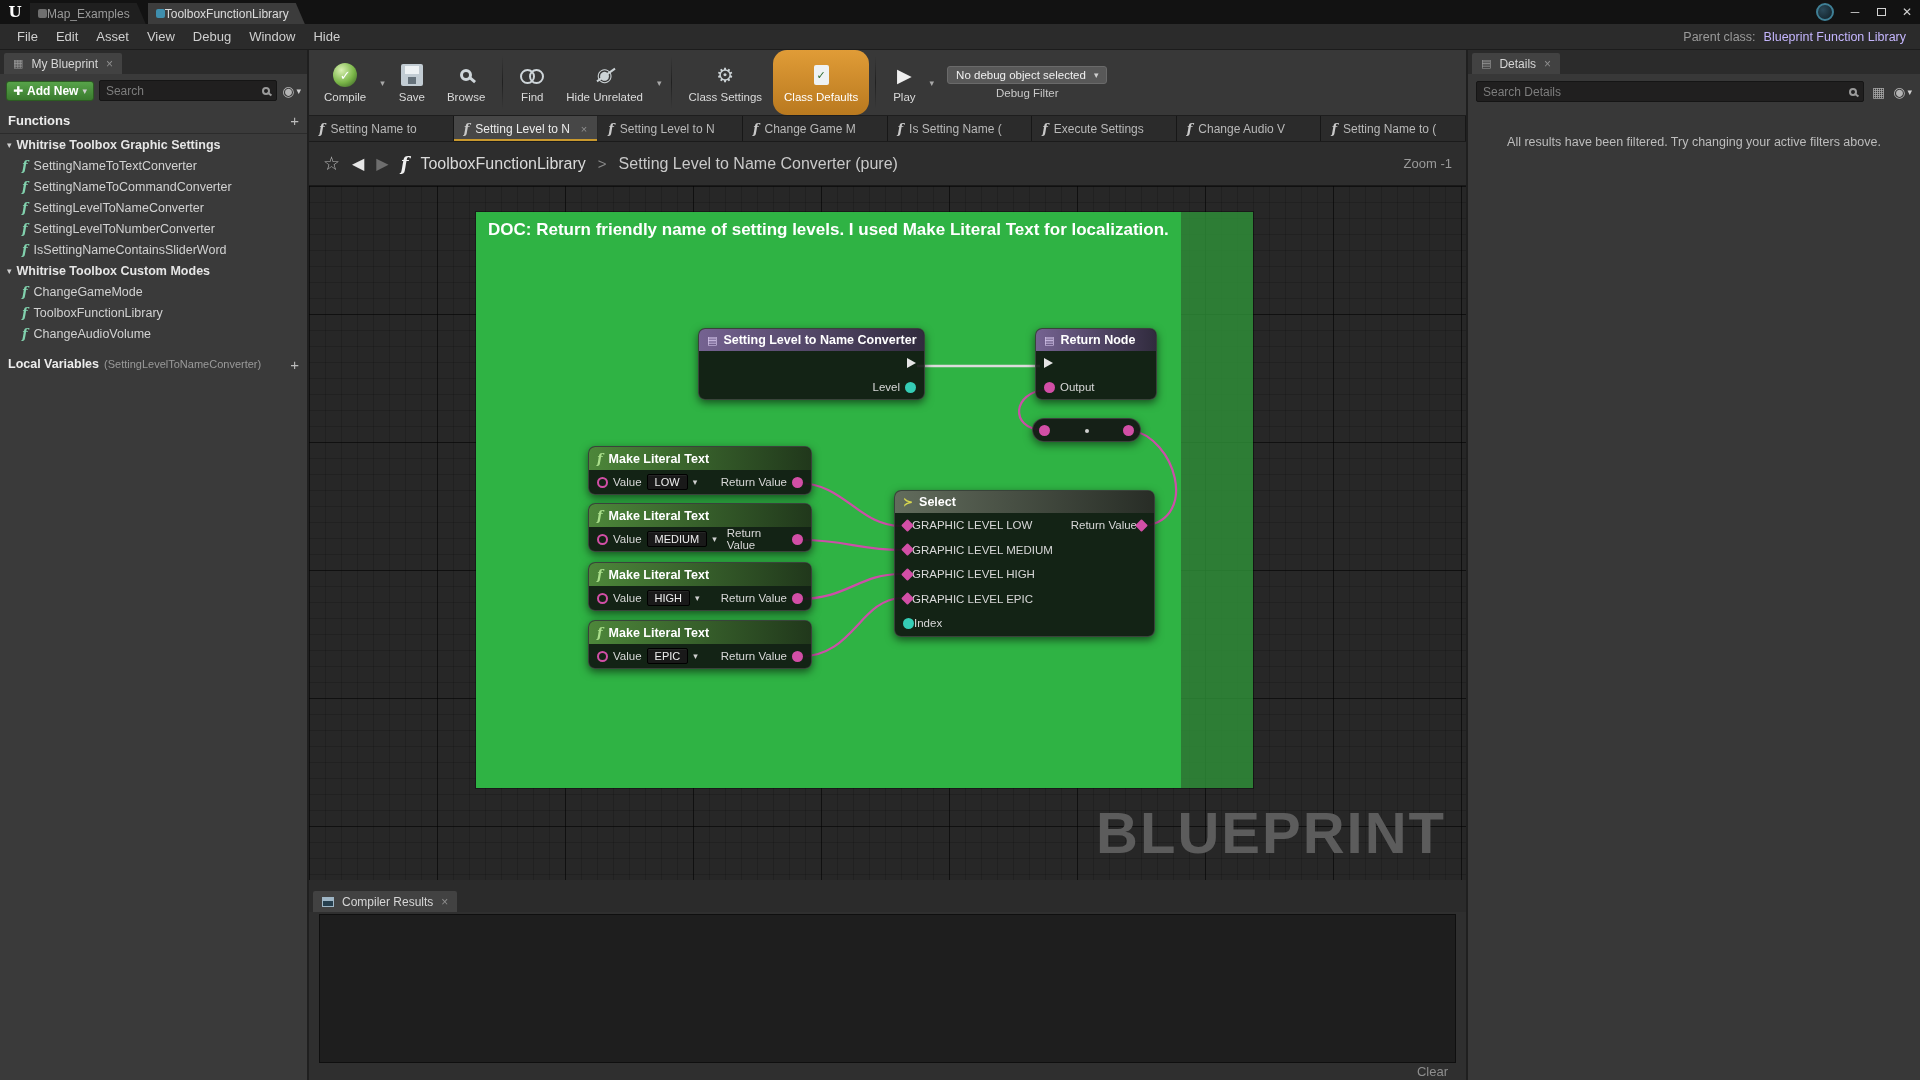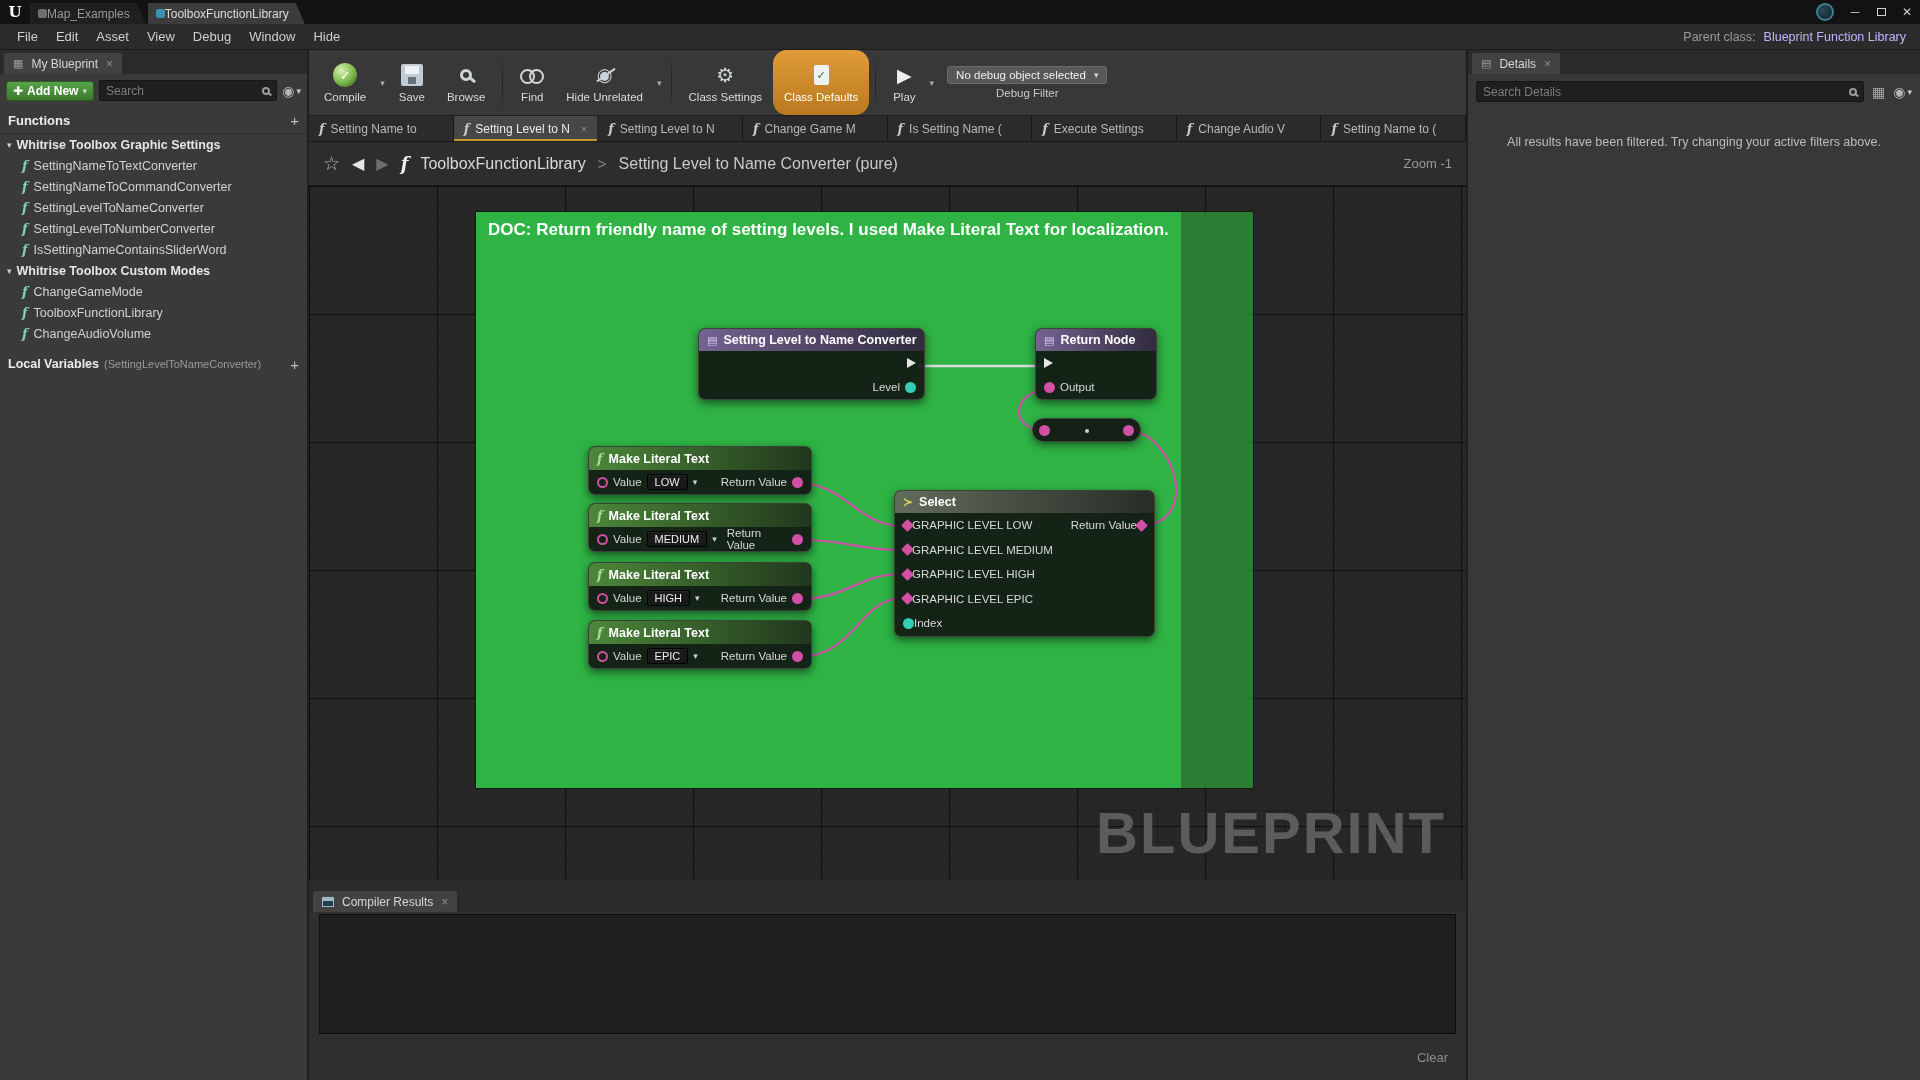--- a/index.html
+++ b/index.html
@@ -171,21 +171,21 @@
     box-shadow:0 3px 8px rgba(0,0,0,0.5); }
   .reroute .pl { position:absolute; left:6px; top:6px; }
   .reroute .pr { position:absolute; right:6px; top:6px; }
   .reroute .dot { position:absolute; left:52px; top:10px; width:4px; height:4px; border-radius:50%; background:#cfcfcf; }
   .watermark { position:absolute; right:20px; bottom:14px; font-size:58px; font-weight:bold;
     letter-spacing:2px; color:#5c5c5c; }
 
   
   .compiler { height:192px; background:#2f2f2f; display:flex; flex-direction:column; flex:none; }
   .comp-body { flex:1; margin:2px 10px 0 10px; background:#1e1e1e; border:1px solid #0f0f0f; }
-  .comp-foot { height:46px; display:flex; align-items:center; justify-content:flex-end;
+  .comp-foot { height:17px; display:flex; align-items:center; justify-content:flex-end;
     padding:0 18px; color:#8e8e8e; font-size:13px; }
   .ic-win { width:12px; height:10px; border:1px solid #9fb6c6; position:relative; background:#27404f; flex:none; }
   .ic-win::before { content:""; position:absolute; left:0; right:0; top:0; height:3px; background:#9fb6c6; }
 
   
   .det-search-row { display:flex; align-items:center; gap:8px; padding:7px 8px; flex:none; }
   .grid-btn { color:#a8a8a8; font-size:14px; }
   .filtered-msg { margin-top:26px; text-align:center; font-size:12.5px; color:#bdbdbd; padding:0 20px; }
   .det-ic { font-size:11px; color:#9a9a9a; }
 </style>

